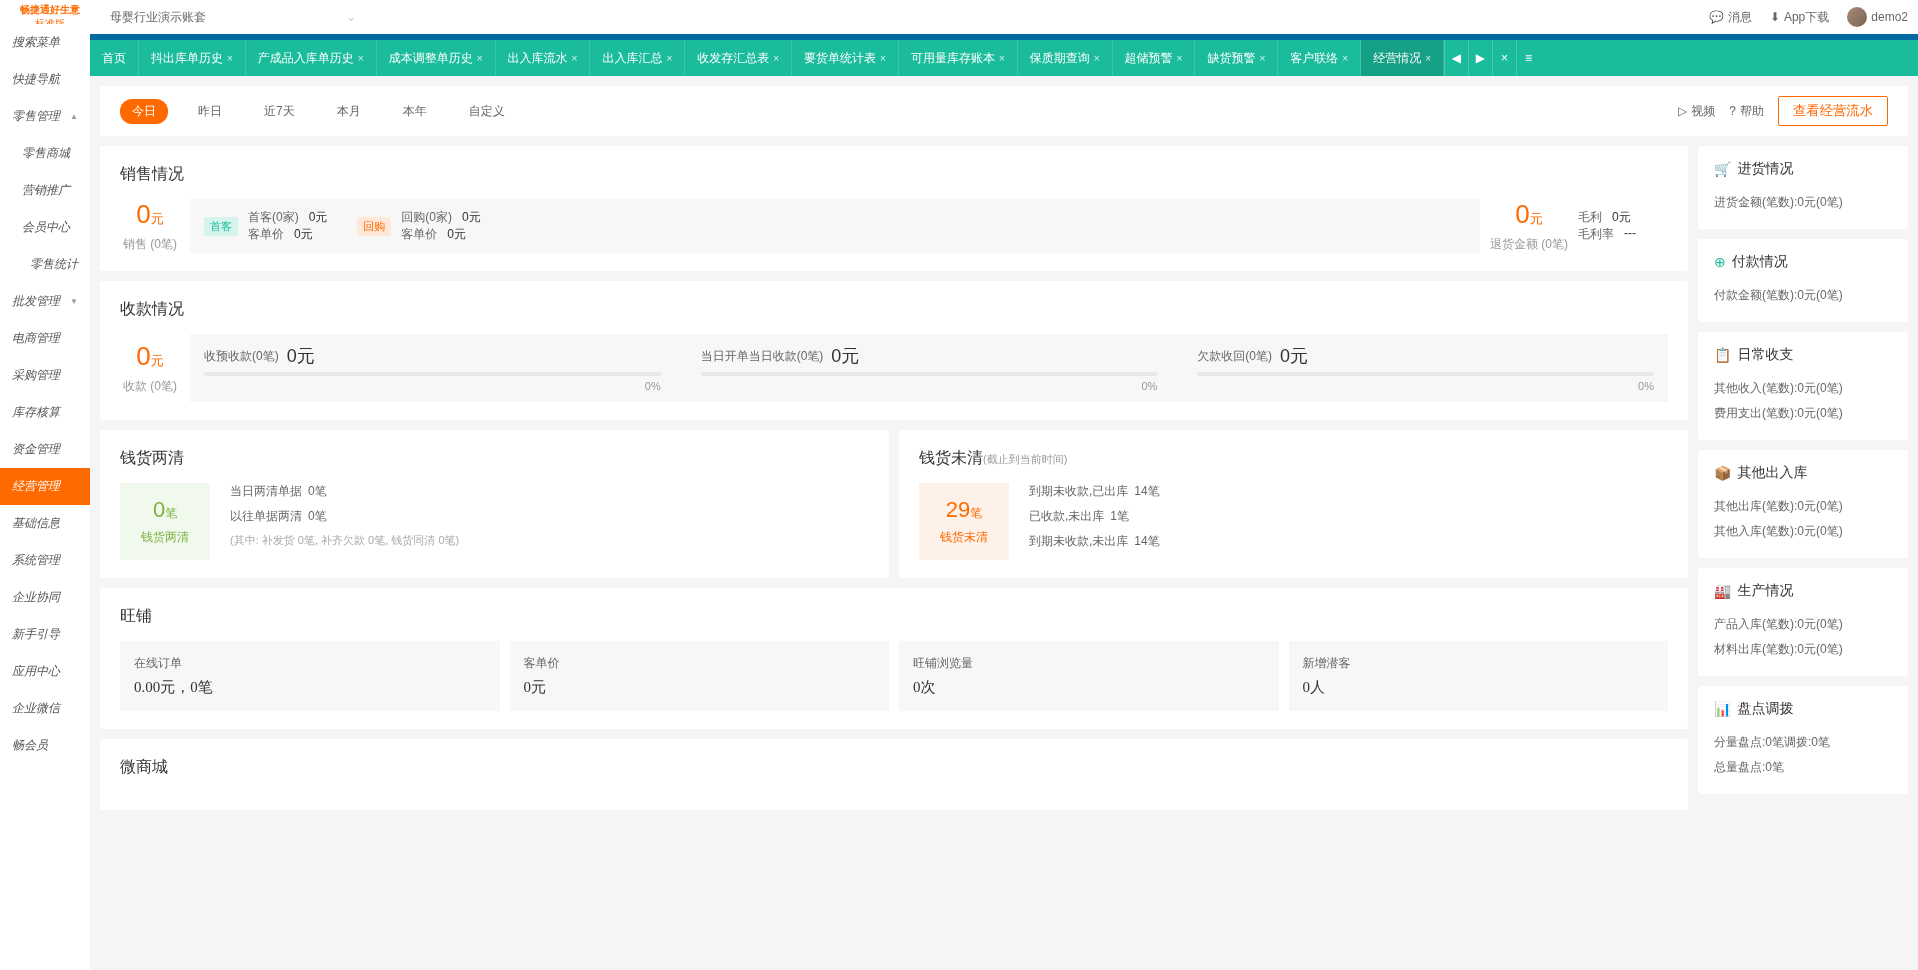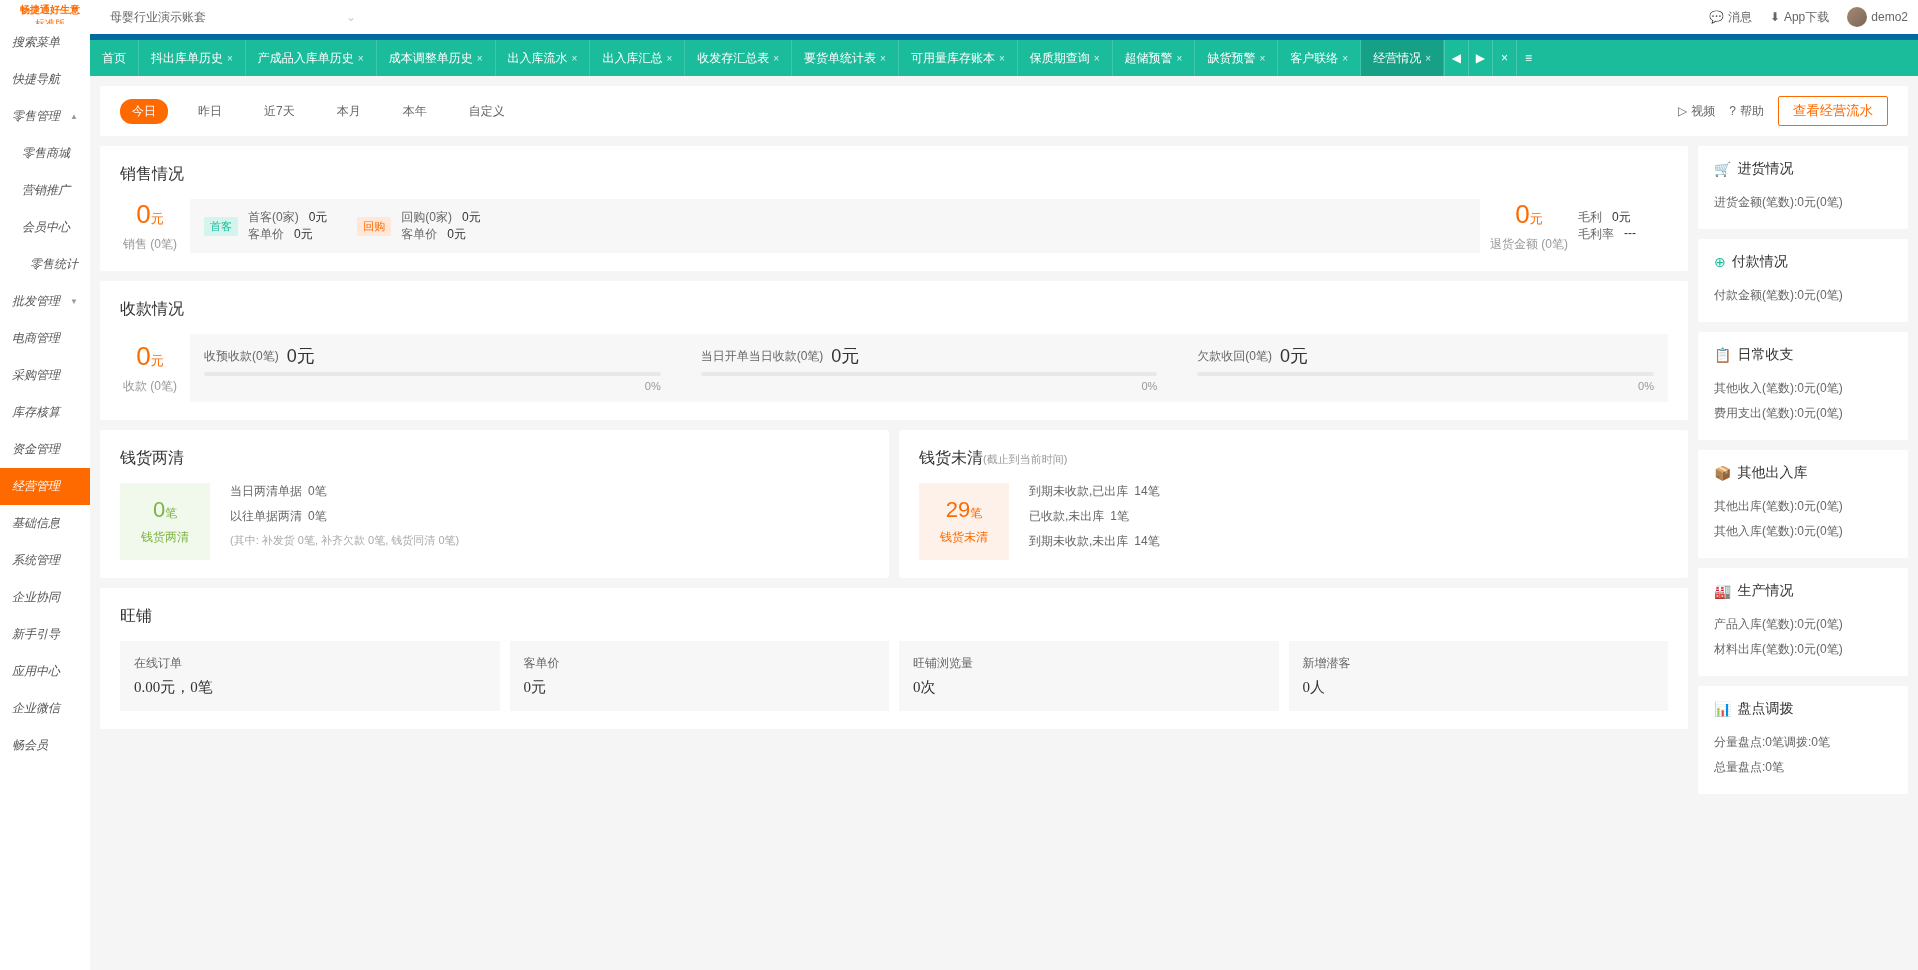--- a/index.html
+++ b/index.html
@@ -407,20 +407,23 @@
               <div class="lbl">旺铺浏览量</div>
               <div class="val">0次</div>
             </div>
           <div class="shop-cell">
               <div class="lbl">新增潜客</div>
               <div class="val">0人</div>
             </div>
         </div>
       </div>
 
+      <div class="card">
+        <div class="card-title">微商城</div>
+      </div>
     </div>
 
     <div class="right-col">
       <div class="side-card">
         <div class="hdr">
             <span class="icn">🛒</span>
             <span>进货情况</span>
           </div>
         <div class="line">进货金额(笔数):0元(0笔)</div>
       </div>

